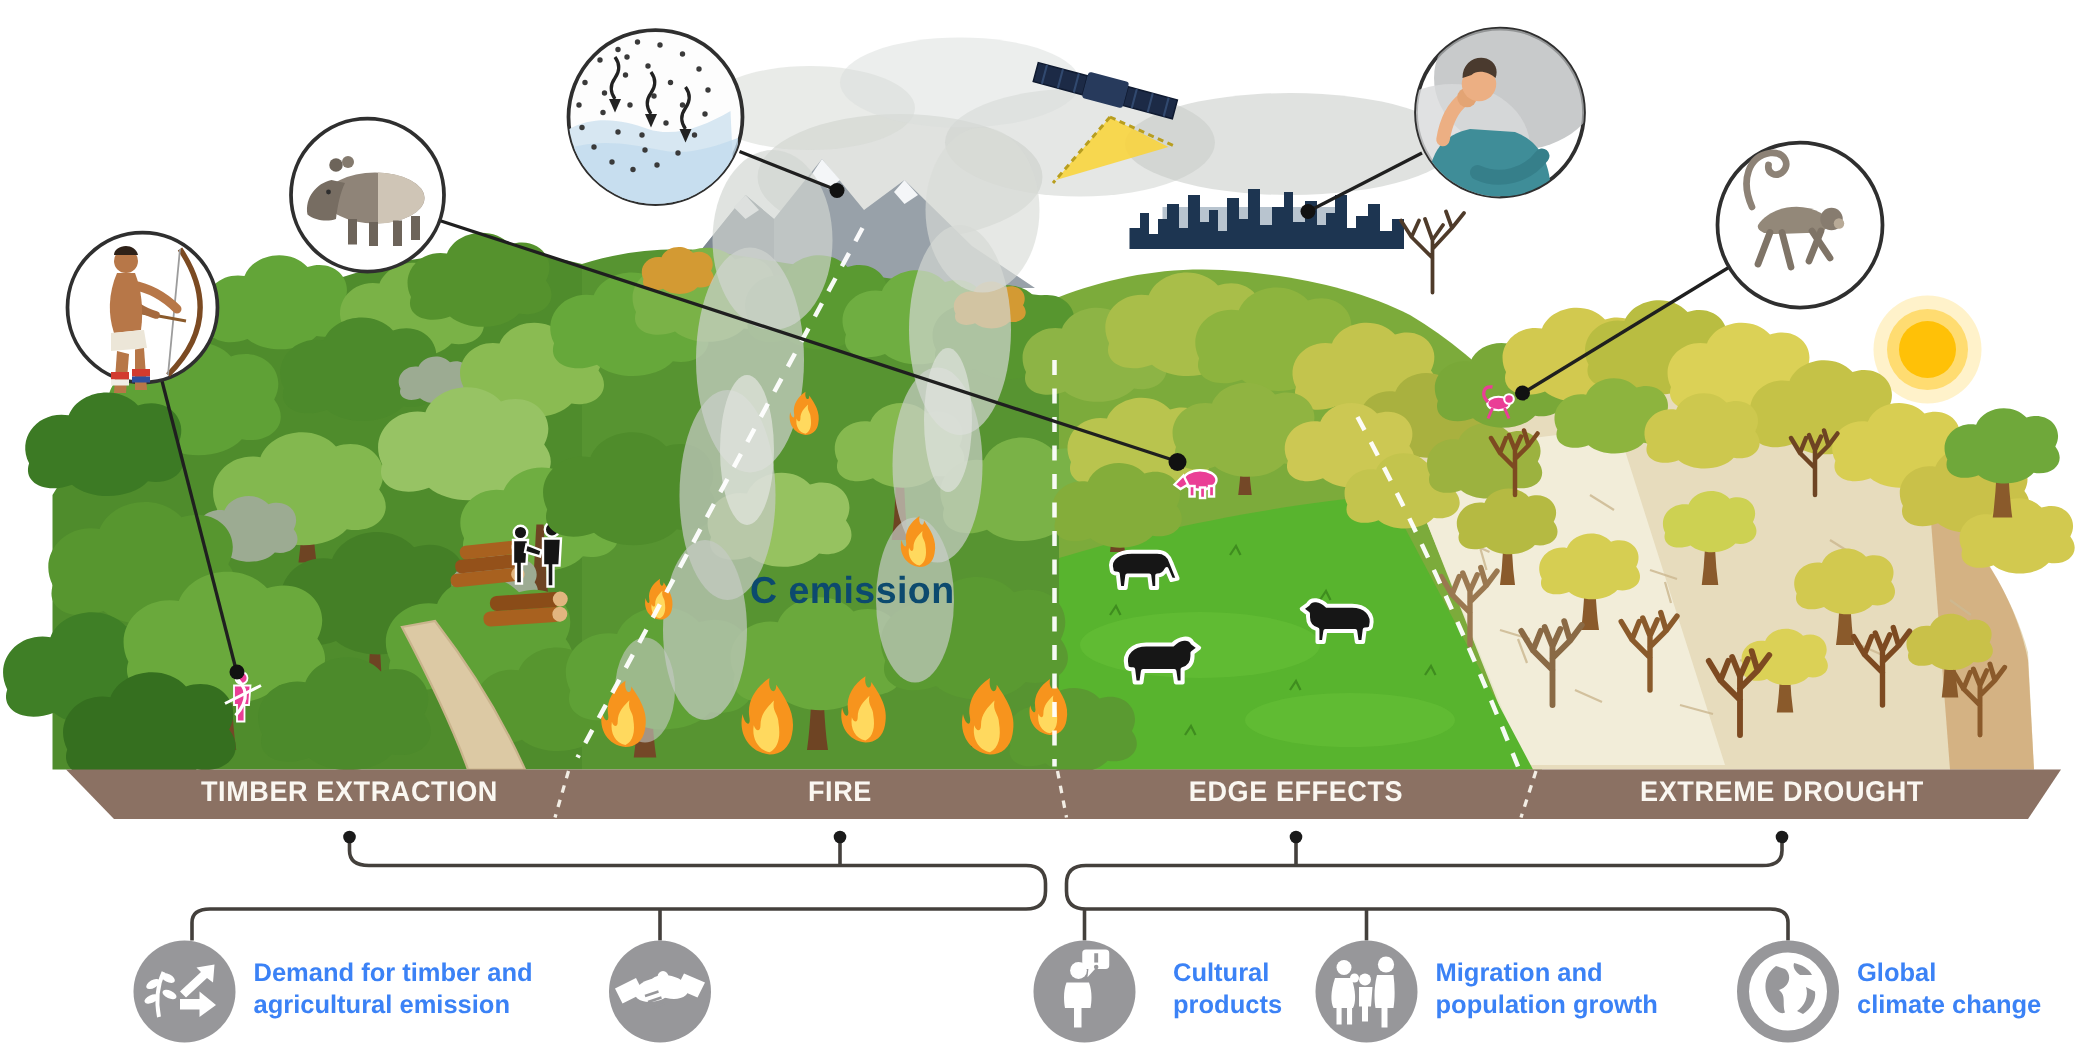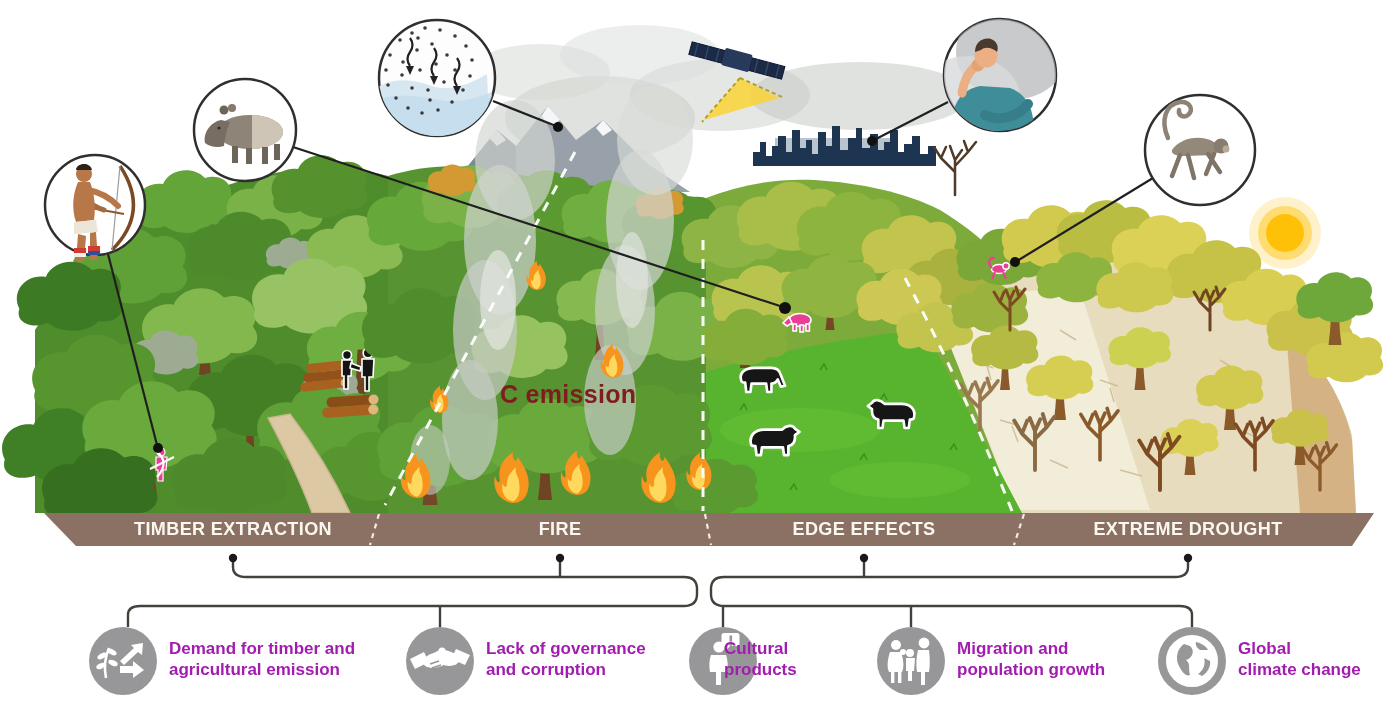--- a/index.html
+++ b/index.html
@@ -1,23 +1,23 @@
 <!DOCTYPE html>
 <html><head>
 <meta charset="utf-8">
 <style>
   html,body{margin:0;padding:0;background:#fff;font-family:"Liberation Sans",sans-serif;}
   #canvas{position:relative;width:1390px;height:702px;background:#fff;overflow:hidden;}
   #art{position:absolute;left:0;top:0;}
   .banner-label{position:absolute;top:519px;color:#faf7f1;font-weight:700;font-size:19px;
     letter-spacing:.4px;line-height:20px;white-space:nowrap;transform:translateX(-50%) scaleX(.95);}
-  .c-emission{position:absolute;left:500px;top:380px;font-weight:700;font-size:25px;color:#7f1d1d;
+  .c-emission{position:absolute;left:500px;top:380px;font-weight:700;font-size:25px;color:#0c4a6e;
     letter-spacing:.3px;white-space:nowrap;}
   .driver-label{position:absolute;top:638px;font-weight:700;font-size:17px;line-height:21px;
-    color:#a21caf;white-space:nowrap;}
+    color:#3b82f6;white-space:nowrap;}
 </style>
 </head>
 <body>
 
 <div id="canvas">
 <svg id="art" width="1390" height="702" viewBox="0 0 1390 702">
   <defs>
     <path id="blob" d="M-46,8 C-54,-8 -40,-24 -22,-21 C-16,-36 8,-40 20,-27 C38,-33 52,-18 44,-3 C54,10 42,22 26,19 C16,30 -8,31 -20,21 C-36,27 -50,20 -46,8 Z"></path>
     <path id="trunk" d="M-5,0 C-3,-14 -3,-28 -2,-42 L2,-42 C3,-28 3,-14 5,0 Z"></path>
     <g id="baretree" fill="none" stroke-linecap="round">
@@ -524,25 +524,21 @@
 
 <div class="banner-label" style="left:233px">TIMBER EXTRACTION</div>
 <div class="banner-label" style="left:560px">FIRE</div>
 <div class="banner-label" style="left:864px">EDGE EFFECTS</div>
 <div class="banner-label" style="left:1188px">EXTREME DROUGHT</div>
 
 <div class="driver-label" style="left:169px">
   <span>Demand for timber and</span><br>
   <span>agricultural emission</span>
 </div>
-<div class="driver-label" style="left:486px">
-  <span>Lack of governance</span><br>
-  <span>and corruption</span>
-</div>
-<div class="driver-label" style="left:724px">
+<div class="driver-label" style="left:782px">
   <span>Cultural</span><br>
   <span>products</span>
 </div>
 <div class="driver-label" style="left:1238px">
   <span>Global</span><br>
   <span>climate change</span>
 </div>
 <div class="driver-label" style="left:957px">
   <span>Migration and</span><br>
   <span>population growth</span>

